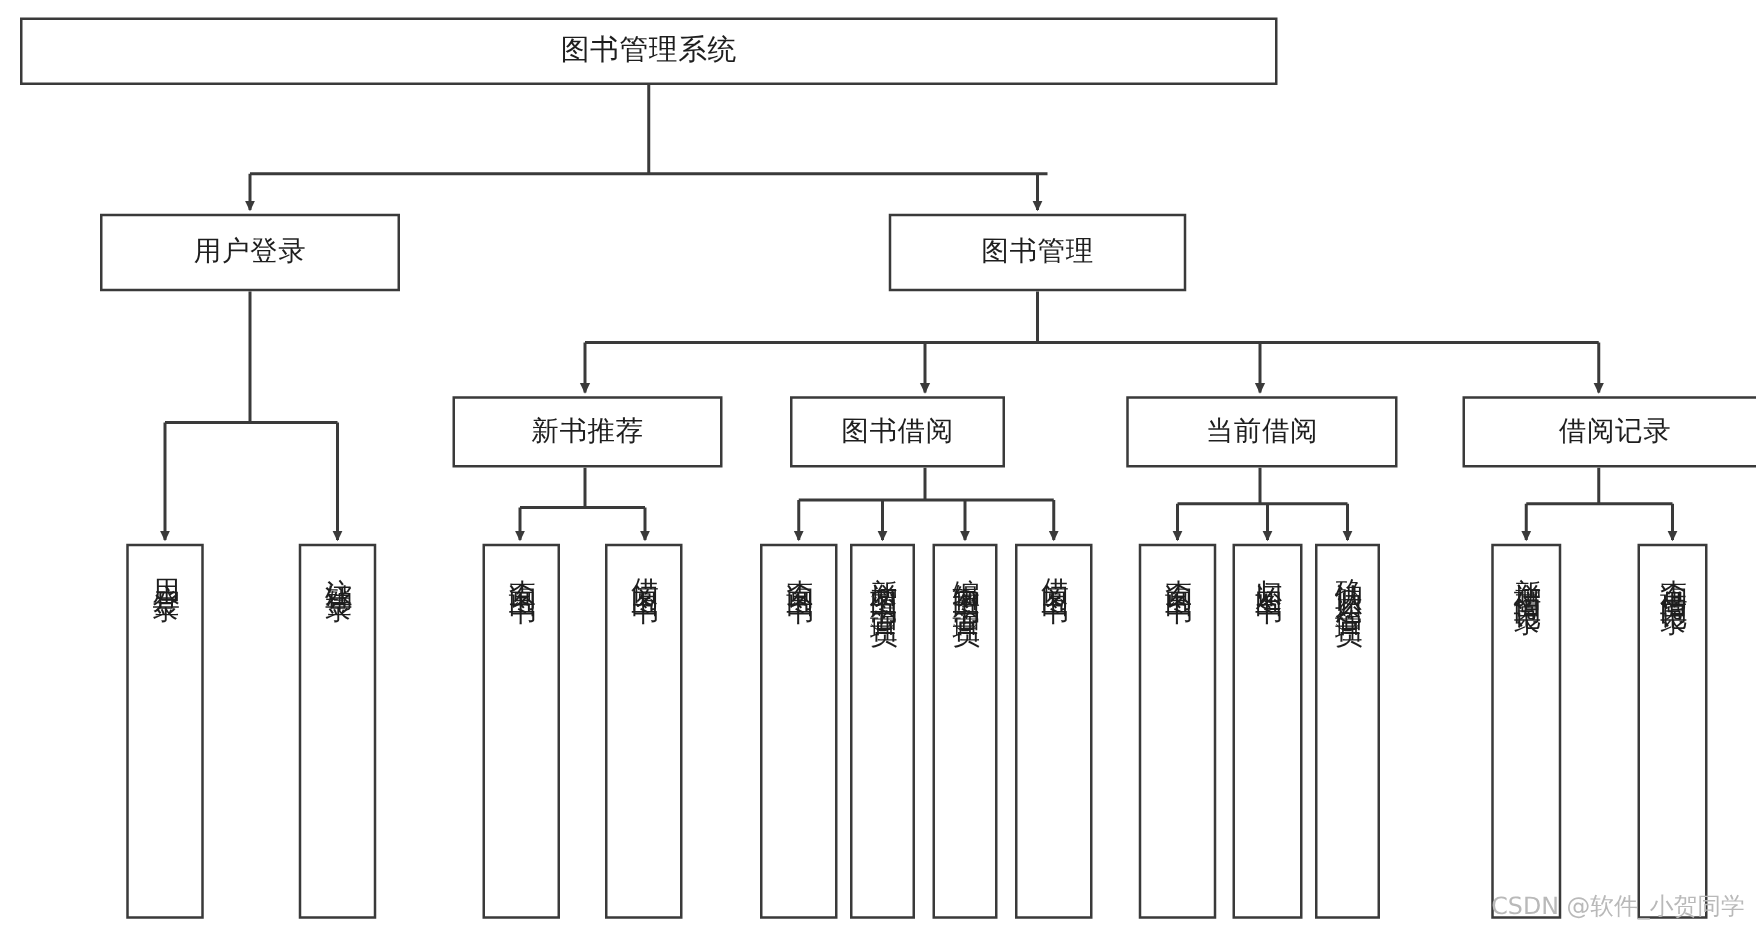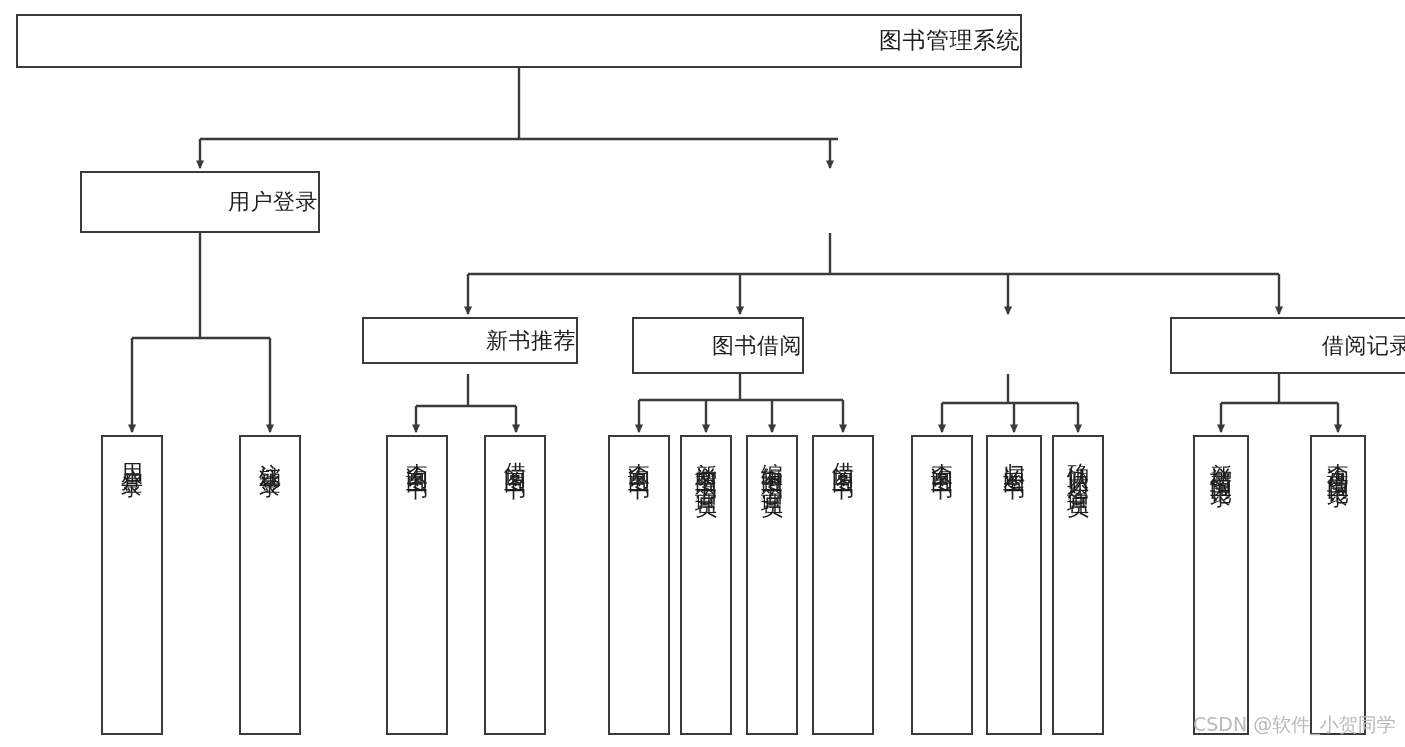--- a/index.html
+++ b/index.html
@@ -27,21 +27,21 @@
     height: 747px;
     pointer-events: none;
   }
   .node {
     position: absolute;
     box-sizing: border-box;
     background: #ffffff;
     border: 2px solid #3a3a3a;
     display: flex;
     align-items: center;
-    justify-content: flex-end;
+    justify-content: center;
     text-align: center;
     color: #1e1e1e;
     z-index: 2;
   }
   .node-label {
     display: block;
     line-height: 1.18;
     letter-spacing: 0.5px;
   }
   
@@ -129,29 +129,35 @@
   </svg>
 
   <div class="node horiz root" style="left:16px; top:14px; width:1006px; height:54px;">
     <span class="node-label">图书管理系统</span>
   </div>
 
   <div class="node horiz" style="left:80px; top:171px; width:240px; height:62px;">
     <span class="node-label">用户登录</span>
   </div>
 
-
-  <div class="node horiz" style="left:362px; top:317px; width:216px; height:47px;">
+  <div class="node horiz" style="left:711px; top:171px; width:238px; height:62px;">
+    <span class="node-label">图书管理</span>
+  </div>
+
+  <div class="node horiz" style="left:362px; top:317px; width:216px; height:57px;">
     <span class="node-label">新书推荐</span>
   </div>
 
   <div class="node horiz" style="left:632px; top:317px; width:172px; height:57px;">
     <span class="node-label">图书借阅</span>
   </div>
 
+  <div class="node horiz" style="left:901px; top:317px; width:217px; height:57px;">
+    <span class="node-label">当前借阅</span>
+  </div>
 
   <div class="node horiz" style="left:1170px; top:317px; width:244px; height:57px;">
     <span class="node-label">借阅记录</span>
   </div>
 
   <div class="node vert" style="left:101px; top:435px; width:62px; height:300px;">
     <span class="node-label">用户登录</span>
   </div>
   <div class="node vert" style="left:239px; top:435px; width:62px; height:300px;">
     <span class="node-label">注销登录</span>

